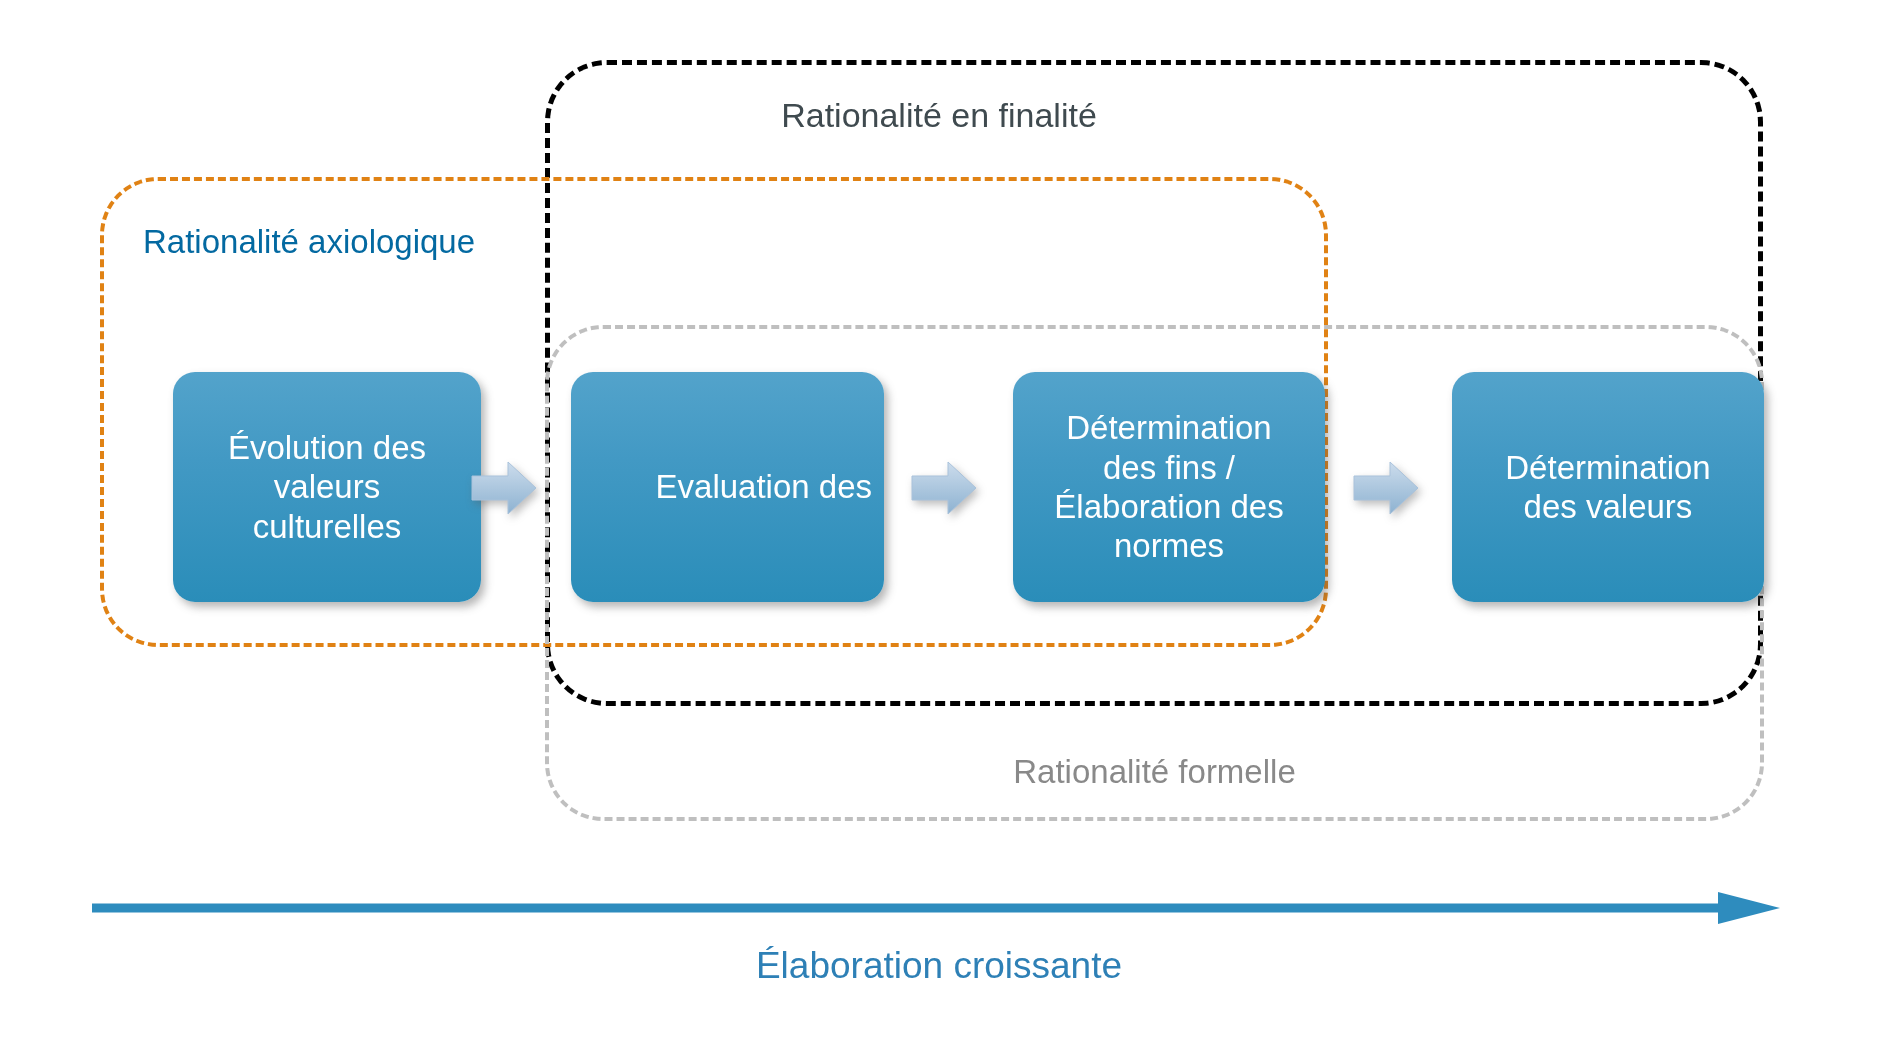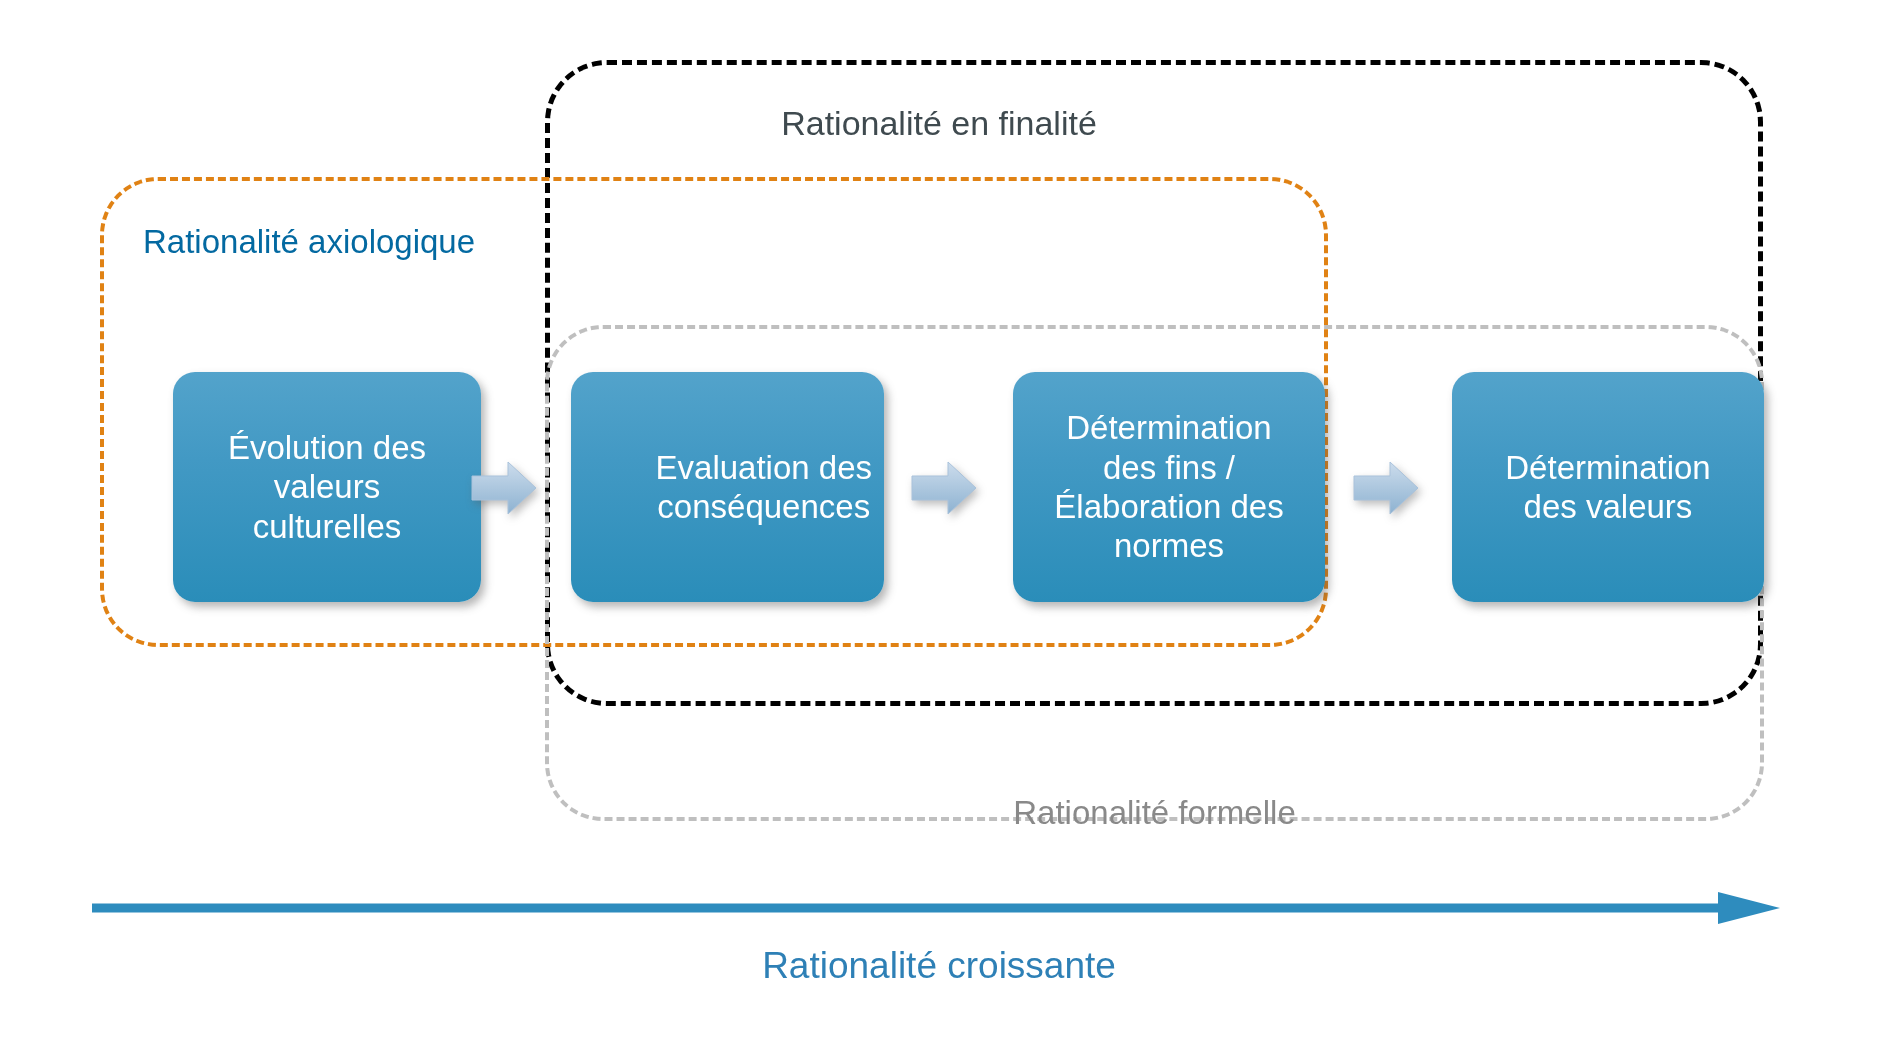--- a/index.html
+++ b/index.html
@@ -50,40 +50,39 @@
   }
 
   
   .frame-label {
     position: absolute;
     white-space: nowrap;
     font-weight: 400;
   }
   .label-black {
     left: 0;
-    top: 104px;
+    top: 96px;
     width: 1878px;
     text-align: center;
     font-size: 34px;
     color: #3F4A4F;
   }
   .label-orange {
     left: 143px;
     top: 223px;
     font-size: 33px;
     color: #0369a1;
   }
   .label-gray {
     left: 545px;
     top: 753px;
     width: 1219px;
     text-align: center;
     font-size: 33px;
     color: #898989;
-    margin-top: 41px;
   }
 
   
   .pbox {
     position: absolute;
     box-sizing: border-box;
     top: 372px;
     height: 230px;
     border-radius: 22px;
     background: linear-gradient(to bottom, #53A3CB 0%, #4299C4 38%, #2A8DB9 100%);
@@ -152,21 +151,20 @@
     <div>
       <span>Évolution des</span>
       <span>valeurs</span>
       <span>culturelles</span>
     </div>
   </div>
 
   <div class="pbox pbox-1">
     <div>
       <span>Evaluation des</span>
-      <span>conséquences</span>
     </div>
   </div>
 
   <div class="pbox pbox-2">
     <div>
       <span>Détermination</span>
       <span>des fins /</span>
       <span>Élaboration des</span>
       <span>normes</span>
     </div>
@@ -207,15 +205,15 @@
       </linearGradient>
     </defs>
     <polygon points="4,24 40,24 40,10 68,36 40,62 40,48 4,48" fill="url(#connGrad2)" stroke="#A9C2DB" stroke-width="1"></polygon>
   </svg>
 
   <svg class="axis-wrap" viewBox="0 0 1700 48" preserveAspectRatio="none">
     <line x1="2" y1="24" x2="1636" y2="24" stroke="#2E8CBE" stroke-width="9"></line>
     <polygon points="1628,8 1690,24 1628,40" fill="#2E8CBE"></polygon>
   </svg>
 
-  <div class="axis-caption">Rationalité croissante</div>
+  <div class="axis-caption">Élaboration croissante</div>
 
 </div>
 
 </body></html>

